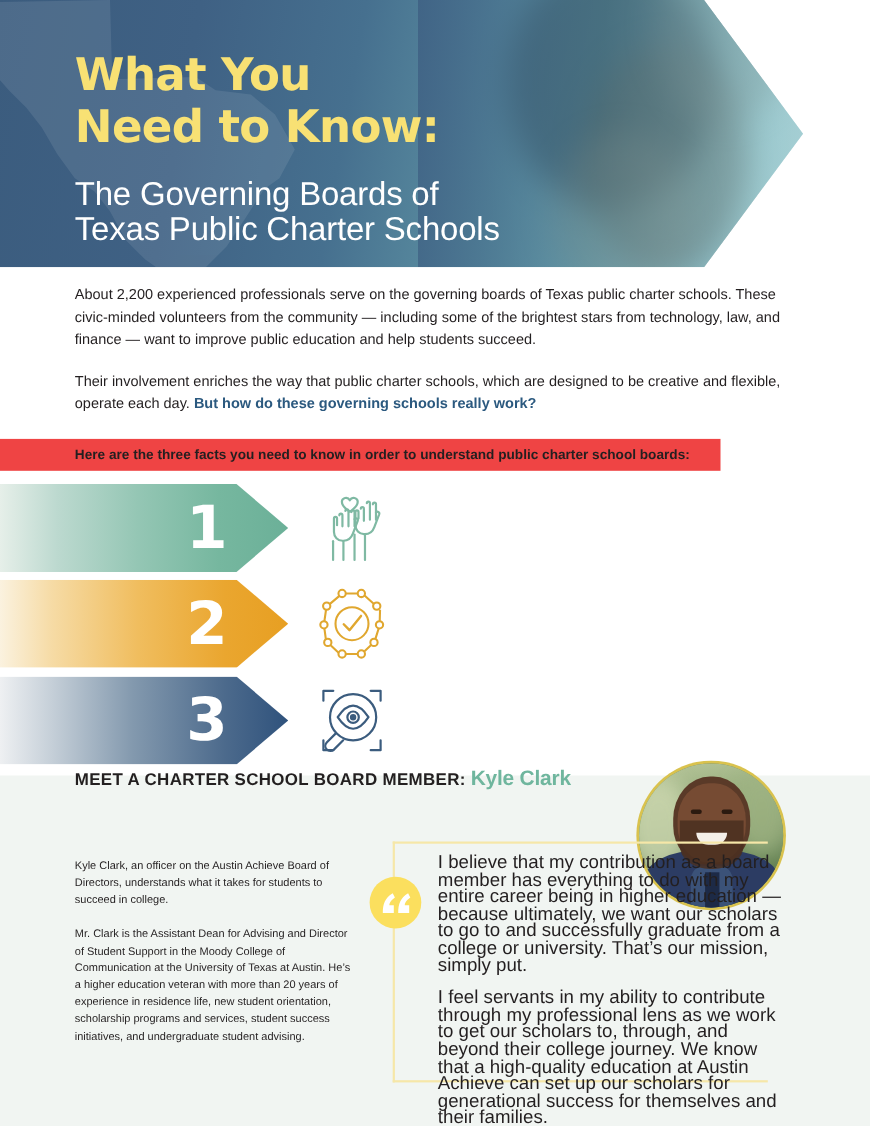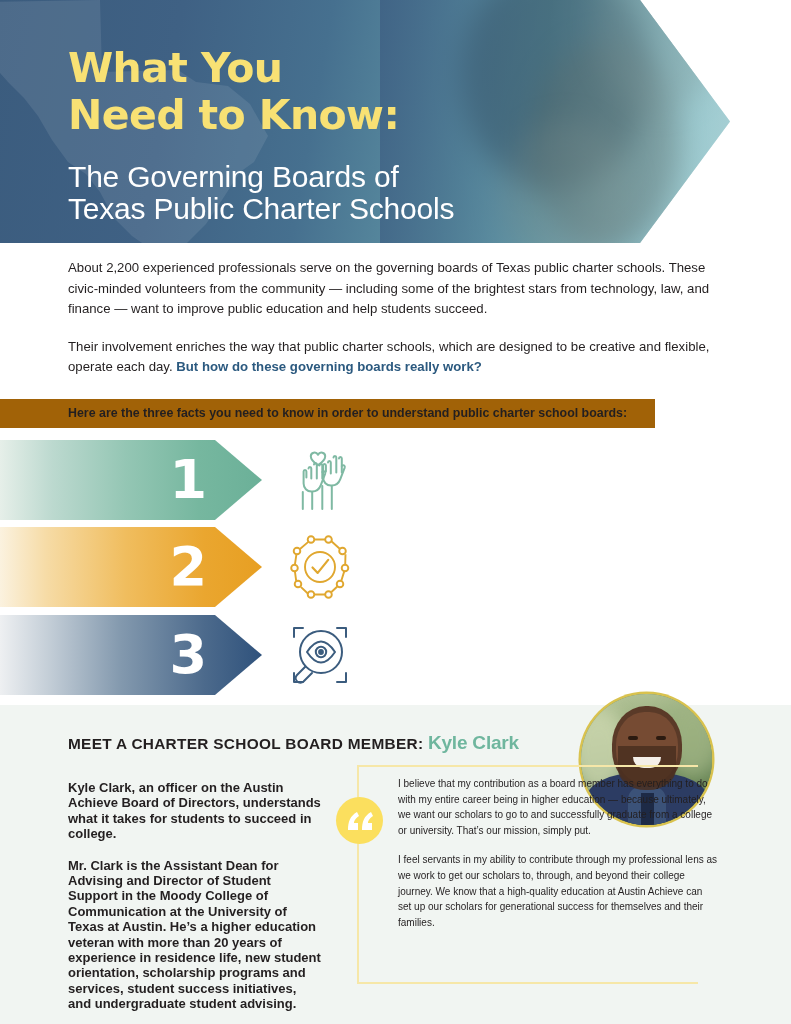--- a/index.html
+++ b/index.html
@@ -101,21 +101,21 @@
   .intro b.accent {
     color: #2b597f;
     font-weight: bold;
   }
 
   
   .banner {
     position: absolute;
     left: 0; top: 399px;
     width: 655px; height: 29px;
-    background: #a16207;
+    background: #ef4444;
   }
   .banner span {
     position: absolute;
     left: 68px; top: 7px;
     font-size: 12.4px;
     font-weight: bold;
     color: #231f20;
   }
 
   
@@ -169,21 +169,21 @@
 
   
   .meet-bg {
     position: absolute;
     left: 0; top: 705px;
     width: 791px; height: 319px;
     background: #f1f5f2;
   }
   .meet-head {
     position: absolute;
-    left: 68px; top: 732px;
+    left: 68px; top: 698px;
     font-size: 15.4px;
     font-weight: bold;
     letter-spacing: 0.3px;
     color: #231f20;
   }
   .meet-head .name {
     color: #6fb69e;
     font-size: 19px;
     font-weight: bold;
     letter-spacing: -0.2px;
@@ -211,23 +211,23 @@
   .portrait .shirt { position:absolute; left:47px; bottom:-6px; width:38px; height:44px; background:#3b5278; border-radius:30% 30% 0 0; }
   .portrait .tie   { position:absolute; left:60px; bottom:-6px; width:13px; height:38px; background:#1d2a46; }
 
   .bio {
     position: absolute;
     left: 68px; top: 780px;
     width: 255px;
   }
   .bio p {
     margin: 0 0 16px 0;
-    font-size: 13px;
+    font-size: 10px;
     line-height: 15.4px;
-    font-weight: bold;
+    font-weight: normal;
     color: #231f20;
   }
 
   .quote-box {
     position: absolute;
     left: 357px; top: 765px;
     width: 339px; height: 215px;
     border: 2px solid #f6e7a8;
     border-right: none;
   }
@@ -239,21 +239,21 @@
     background: #fbdf5e;
   }
   .quote-mark svg { position: absolute; left: 10px; top: 14px; }
   .quote-text {
     position: absolute;
     left: 398px; top: 776px;
     width: 320px;
   }
   .quote-text p {
     margin: 0 0 14px 0;
-    font-size: 10px;
+    font-size: 17px;
     line-height: 15.6px;
     color: #231f20;
   }
 </style>
 </head>
 <body>
 
 <div class="header">
   <div class="header-shape">
 
@@ -276,21 +276,21 @@
       <h1 class="title-main">What You
 Need to Know:</h1>
       <h2 class="title-sub">The Governing Boards of
 Texas Public Charter Schools</h2>
     </div>
   </div>
 </div>
 
 <div class="intro">
   <p>About 2,200 experienced professionals serve on the governing boards of Texas public charter schools. These civic-minded volunteers from the community — including some of the brightest stars from technology, law, and finance — want to improve public education and help students succeed.</p>
-  <p><span>Their involvement enriches the way that public charter schools, which are designed to be creative and flexible, operate each day. </span><b class="accent">But how do these governing boards really work?</b></p>
+  <p><span>Their involvement enriches the way that public charter schools, which are designed to be creative and flexible, operate each day. </span><b class="accent">But how do these governing schools really work?</b></p>
 </div>
 
 <div class="banner">
   <span>Here are the three facts you need to know in order to understand public charter school boards:</span>
 </div>
 
 <div class="fact fact-1">
   <div class="arrow arrow-1">
     <span class="arrow-num">1</span>
   </div>

